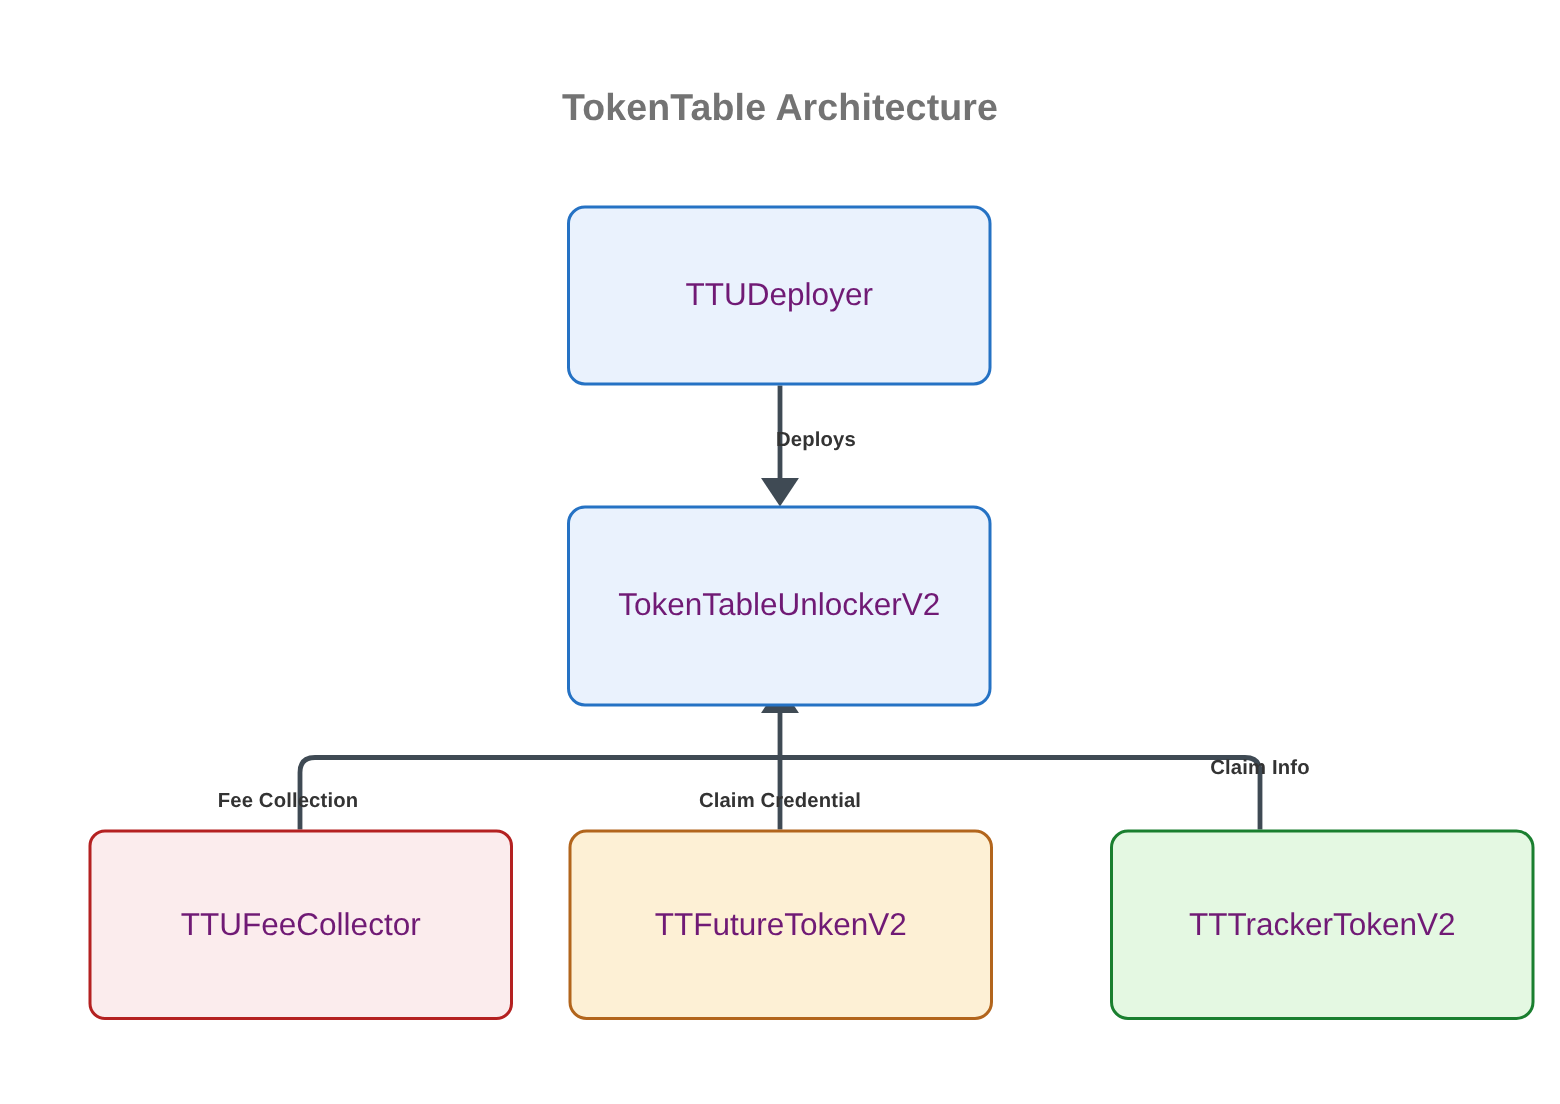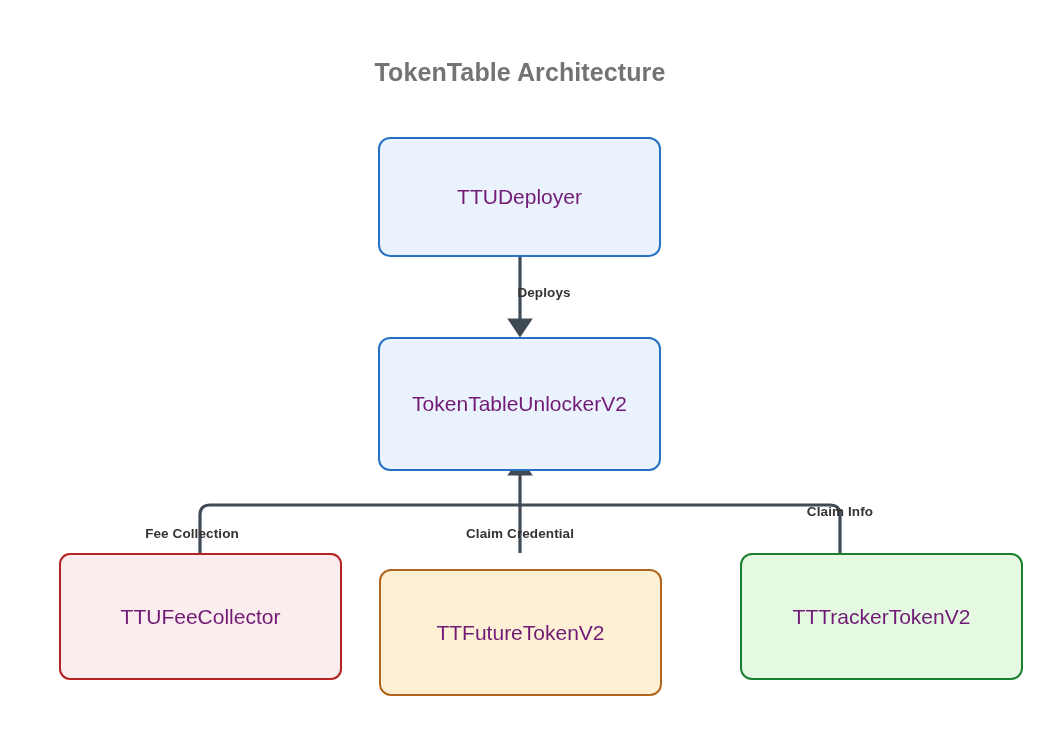--- a/index.html
+++ b/index.html
@@ -64,21 +64,21 @@
   }
   #node-tokentableunlockerv2 {
     left: 378px;  top: 337px;  width: 283px; height: 134px;
     background: #eaf2fd; border-color: #2572c4;
   }
   #node-ttufeecollector {
     left: 59px;   top: 553px;  width: 283px; height: 127px;
     background: #fbeced; border-color: #b42121; border-radius: 11px;
   }
   #node-ttfuturetokenv2 {
-    left: 379px;  top: 569px;  width: 283px; height: 127px;
+    left: 379px;  top: 553px;  width: 283px; height: 127px;
     background: #fdf0d5; border-color: #b2651c;
   }
   #node-tttrackertokenv2 {
     left: 740px;  top: 553px;  width: 283px; height: 127px;
     background: #e4f8e2; border-color: #1a7f2f;
   }
   .edge-label {
     position: absolute;
     font-size: 13.5px;
     font-weight: bold;

